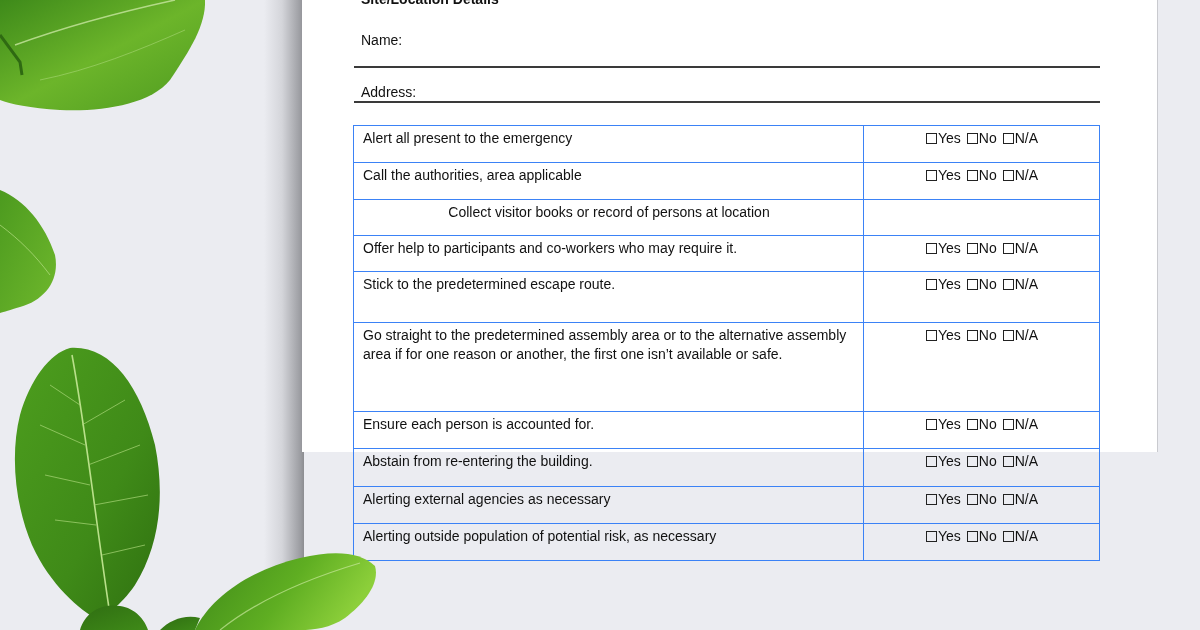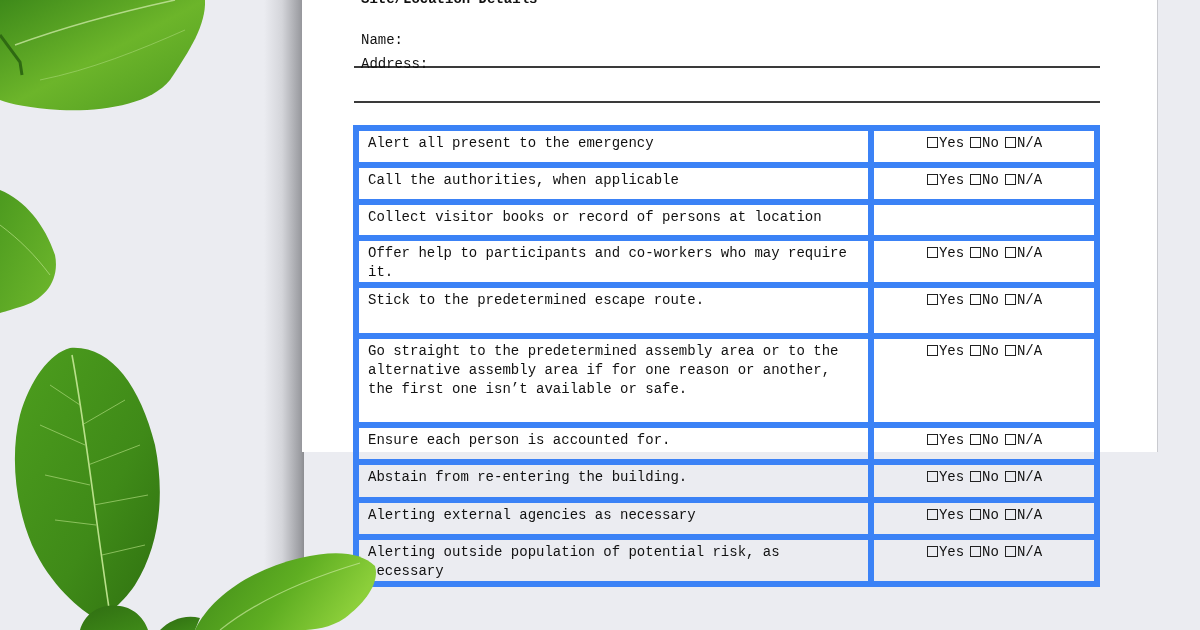--- a/index.html
+++ b/index.html
@@ -23,21 +23,20 @@
       background: linear-gradient(to right, rgba(235,236,241,0) 0%, #d4d5da 45%, #9a9ba0 92%, #8c8d91 100%);
     }
     .paper {
       position: absolute;
       left: 302px;
       top: 0;
       width: 855px;
       height: 452px;
       background: #ffffff;
       border-right: 1px solid #c9cacf;
-      font-family: Liberation Mono, monospace;
     }
     .heading {
       position: absolute;
       left: 59px;
       top: -9px;
       font-size: 14px;
       font-weight: bold;
       color: #111;
       white-space: nowrap;
     }
@@ -57,21 +56,21 @@
     table.checklist {
       position: absolute;
       left: 51px;
       top: 125px;
       width: 747px;
       border-collapse: collapse;
       font-size: 14px;
       color: #111;
     }
     table.checklist td {
-      border: 6px solid #3b82f6;
+      border: 1px solid #3b82f6;
       vertical-align: top;
       padding: 3px 8px 0 9px;
       line-height: 19px;
     }
     td.task {
       width: 492px;
     }
     td.opts {
       text-align: center;
       padding-left: 10px;
@@ -140,34 +139,34 @@
 </svg>
 
 <div class="paper-shadow"></div>
 
 <div class="paper">
   <div class="heading">Site/Location Details</div>
 
   <div class="field-label" style="top:32px">Name:</div>
   <div class="rule" style="top:66px"></div>
 
-  <div class="field-label" style="top:56px">Address:</div>
+  <div class="field-label" style="top:84px">Address:</div>
   <div class="rule" style="top:101px"></div>
 
   <table class="checklist">
     <tbody id="checklist-body">
         <tr style="height: 37px;">
           <td class="task">Alert all present to the emergency</td>
           <td class="opts"><span class="opt"><span class="box"></span><span>Yes</span></span><span class="opt"><span class="box"></span><span>No</span></span><span class="opt"><span class="box"></span><span>N/A</span></span></td>
         </tr>
         <tr style="height: 37px;">
-          <td class="task">Call the authorities, when applicable</td>
-          <td class="opts"><span class="opt"><span class="box"></span><span>Yes</span></span><span class="opt"><span class="box"></span><span>No</span></span><span class="opt"><span class="box"></span><span>N/A</span></span></td>
-        </tr>
-        <tr style="height: 36px;">
+          <td class="task">Call the authorities, area applicable</td>
+          <td class="opts"><span class="opt"><span class="box"></span><span>Yes</span></span><span class="opt"><span class="box"></span><span>No</span></span><span class="opt"><span class="box"></span><span>N/A</span></span></td>
+        </tr>
+        <tr style="height: 36px; text-align: center;">
           <td class="task">Collect visitor books or record of persons at location</td>
           <td class="opts"></td>
         </tr>
         <tr style="height: 36px; padding-left: 20px;">
           <td class="task">Offer help to participants and co-workers who may require it.</td>
           <td class="opts"><span class="opt"><span class="box"></span><span>Yes</span></span><span class="opt"><span class="box"></span><span>No</span></span><span class="opt"><span class="box"></span><span>N/A</span></span></td>
         </tr>
         <tr style="height: 51px; padding-left: 32px;">
           <td class="task">Stick to the predetermined escape route.</td>
           <td class="opts"><span class="opt"><span class="box"></span><span>Yes</span></span><span class="opt"><span class="box"></span><span>No</span></span><span class="opt"><span class="box"></span><span>N/A</span></span></td>

